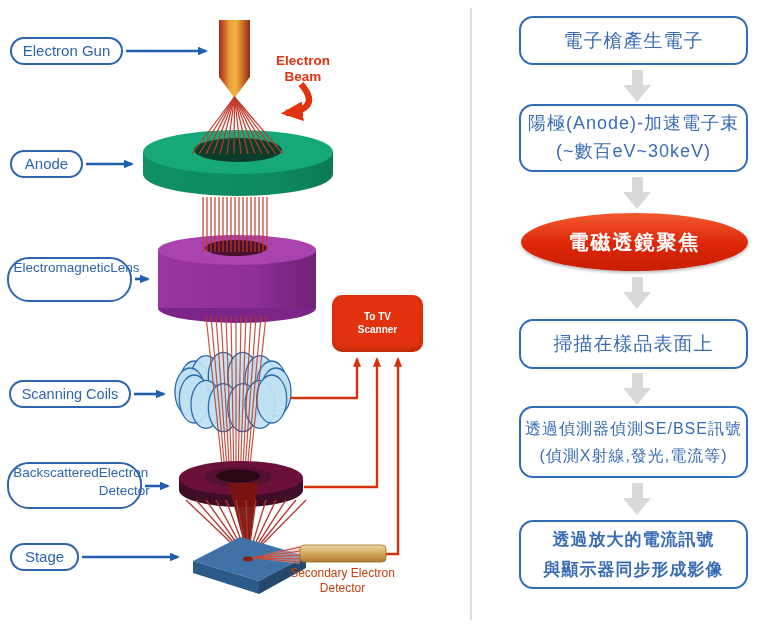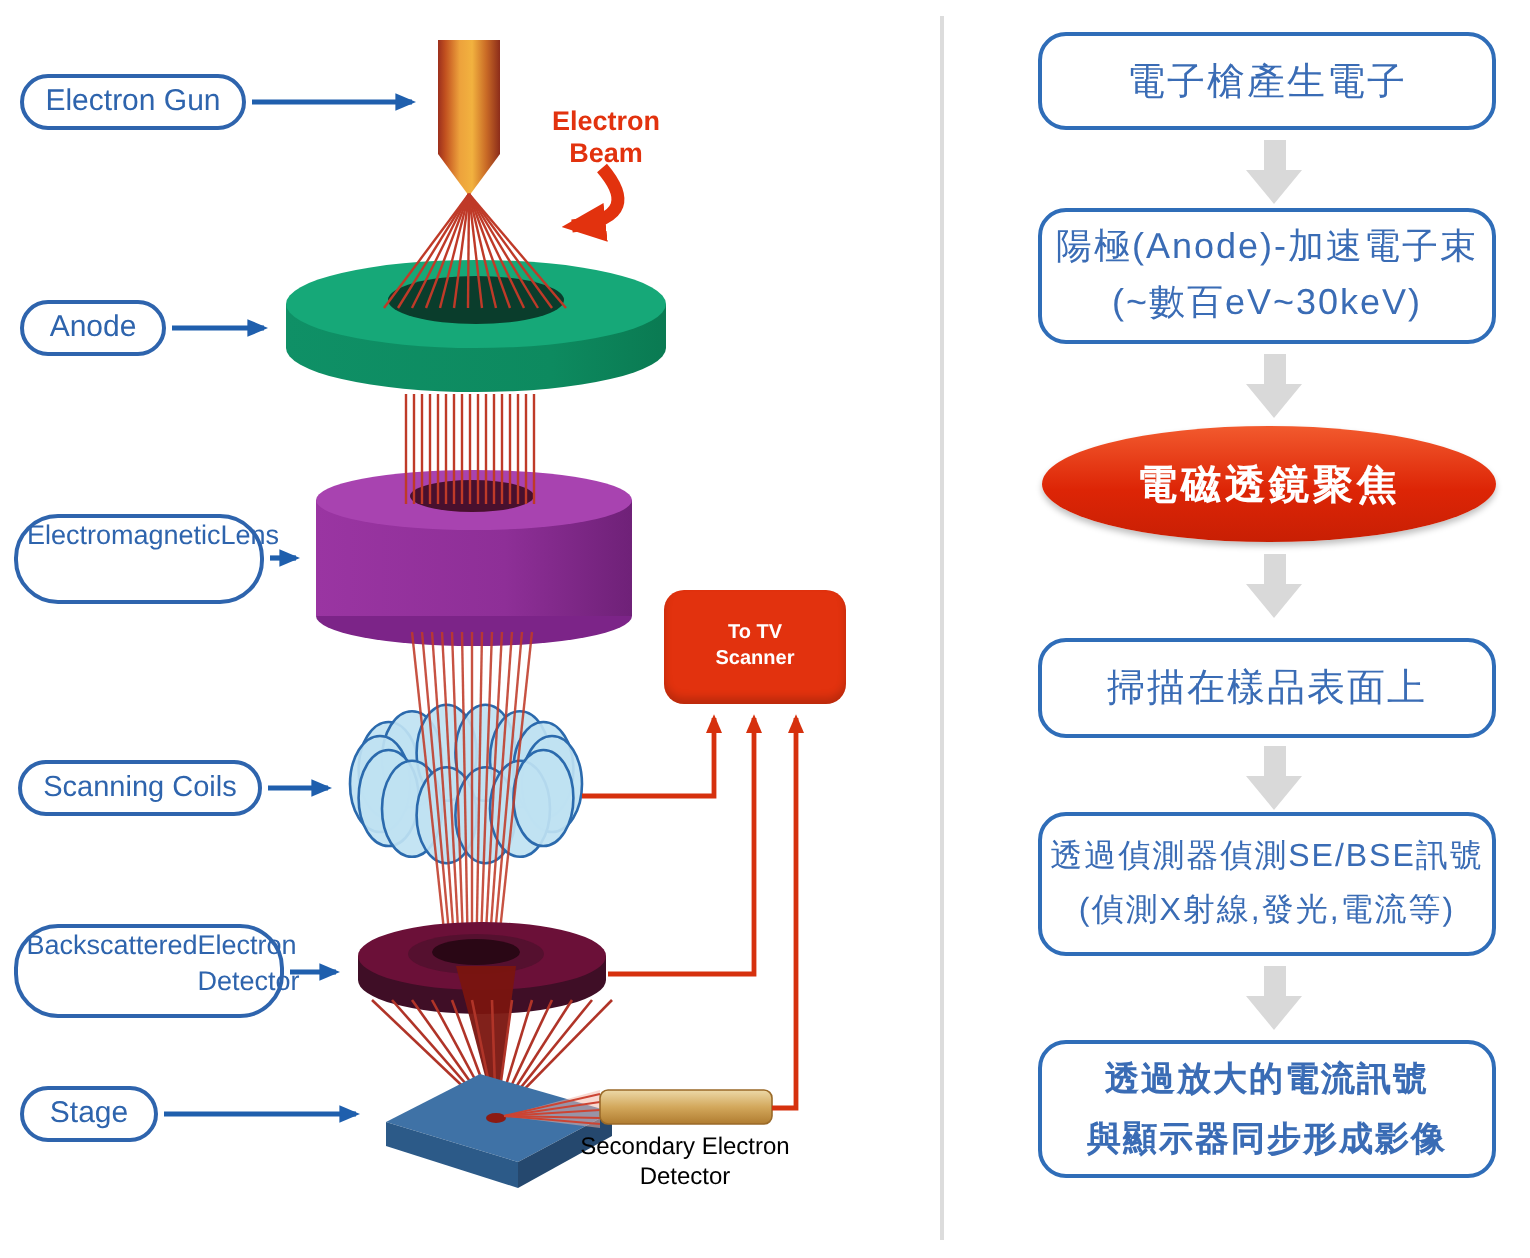--- a/index.html
+++ b/index.html
@@ -8,21 +8,21 @@
   
   .pill{position:absolute;box-sizing:border-box;border:2px solid #2e64ad;border-radius:16px;
         color:#2e64ad;background:#fff;display:flex;align-items:center;justify-content:center;
         font-size:14.5px;line-height:1.3;}
   .pill.multi{flex-direction:row;align-items:flex-start;padding-left:14px;justify-content:center;border-radius:22px;font-size:13.5px;}
   
   .red-note{position:absolute;color:#e2320e;text-align:center;font-weight:bold;line-height:1.15;}
   .tv-box{position:absolute;left:332px;top:295px;width:91px;height:57px;background:#e2320e;
           border-radius:10px;color:#fff;font-weight:bold;font-size:10px;display:flex;flex-direction:column;
           align-items:center;justify-content:center;line-height:1.25;box-shadow:inset 0 -3px 4px rgba(0,0,0,0.18);}
-  .se-note{position:absolute;left:280px;top:566px;width:125px;color:#000000;font-size:12px;
+  .se-note{position:absolute;left:280px;top:566px;width:125px;color:#c2410c;font-size:12px;
            text-align:center;line-height:1.25;}
   
   .divider{position:absolute;left:470px;top:8px;width:2px;height:612px;background:#dcdcdc;}
   
   .fc-box{position:absolute;left:519px;width:229px;box-sizing:border-box;background:#fff;
           border:2px solid #2f6db8;border-radius:14px;color:#3a6cb5;display:flex;flex-direction:column;
           align-items:center;justify-content:center;text-align:center;letter-spacing:1px;font-weight:500;}
   .fc-ellipse{position:absolute;left:521px;top:213px;width:227px;height:58px;border-radius:50%;
           background:linear-gradient(#f25a2e,#dd2506 55%,#c81f04);color:#fff;font-weight:bold;font-size:20px;
           letter-spacing:2px;display:flex;align-items:center;justify-content:center;

